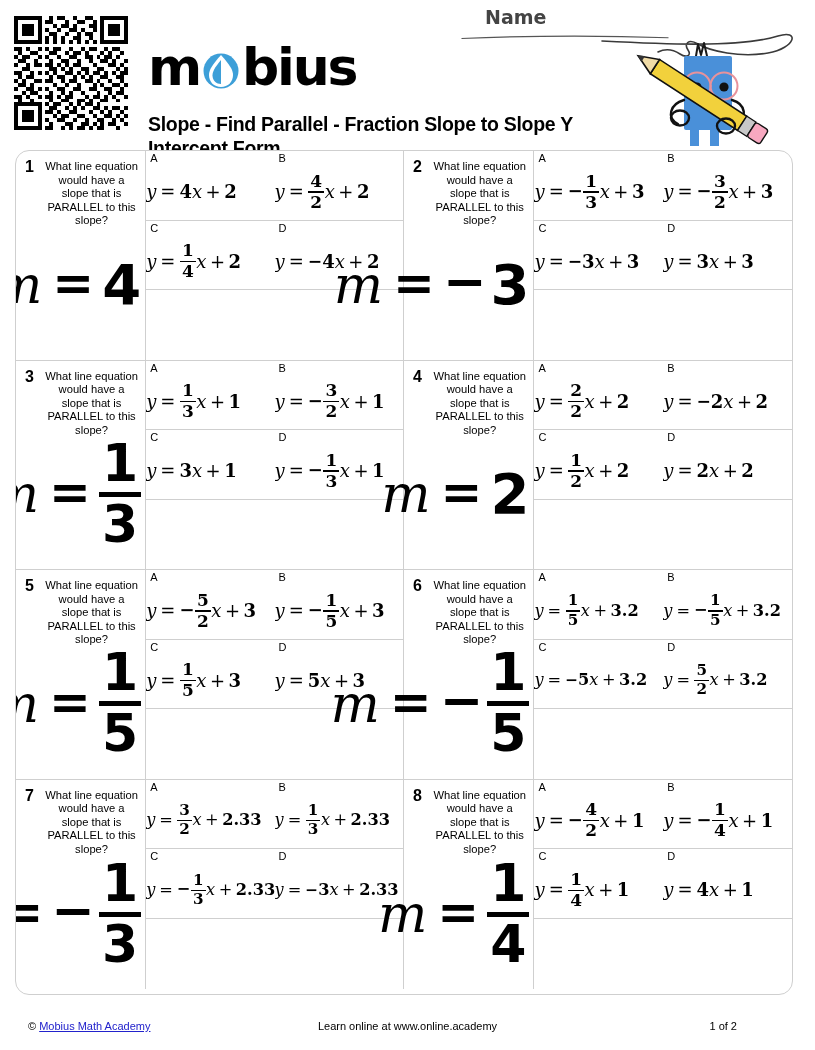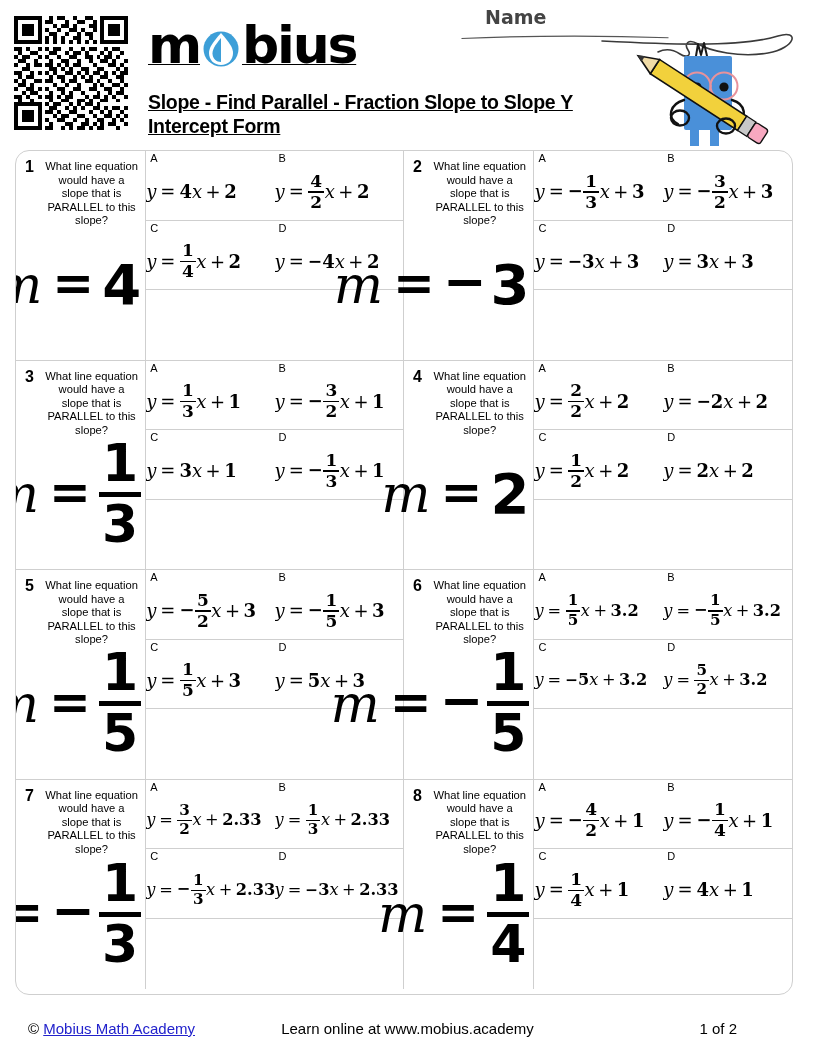--- a/index.html
+++ b/index.html
@@ -11,21 +11,21 @@
     overflow: hidden;
   }
   .page { position: relative; width: 815px; height: 1050px; background:#fff; }
 
   
   .header { position: relative; height: 145px; width: 815px; }
 
   .qr { position: absolute; left: 14px; top: 16px; width: 114px; height: 114px; }
   .qr svg { display:block; }
 
-  .brand { position: absolute; left: 148px; top: 18px; width: 430px; text-decoration: underline; }
+  .brand { position: absolute; left: 148px; top: 40px; width: 430px; }
   .logo-wrap { height: 54px; position: relative; }
   .logo-text {
     font-family: "DejaVu Sans", sans-serif;
     font-weight: 700;
     font-size: 52px;
     letter-spacing: -2.2px;
     color: #000;
     line-height: 54px;
   }
   .logo-o {
@@ -260,21 +260,21 @@
   .eq.tight { font-size: 16.2px; }
   .eq.tight .frac .fn, .eq.tight .frac .fd { font-size: 15.2px; }
   .eq.tight .neg-sign { font-size: 16.2px; }
 
   
   .footer {
     position: absolute;
     left: 0; top: 1020px;
     width: 815px; height: 24px;
     font-family: "Liberation Sans", sans-serif;
-    font-size: 15px;
+    font-size: 11px;
     color: #000;
   }
   .f-left { position: absolute; left: 28px; top: 0; }
   .f-left a { color: #2222cc; text-decoration: underline; }
   .f-center { position: absolute; left: 0; right: 0; top: 0; text-align: center; }
   .f-right { position: absolute; right: 78px; top: 0; }
 </style>
 </head>
 <body>
 
@@ -1281,17 +1281,17 @@
             </div>
             <div class="arow"></div>
           </div>
         </div>
       </div>
     </div>
 
   <div class="footer">
     <div class="f-left"><span>©</span>
       <a href="#">Mobius Math Academy</a></div>
-    <div class="f-center">Learn online at www.mobius.academy</div>
+    <div class="f-center">Learn online at www.online.academy</div>
     <div class="f-right">1 of 2</div>
   </div>
 
 </div>
 
 </body></html>

